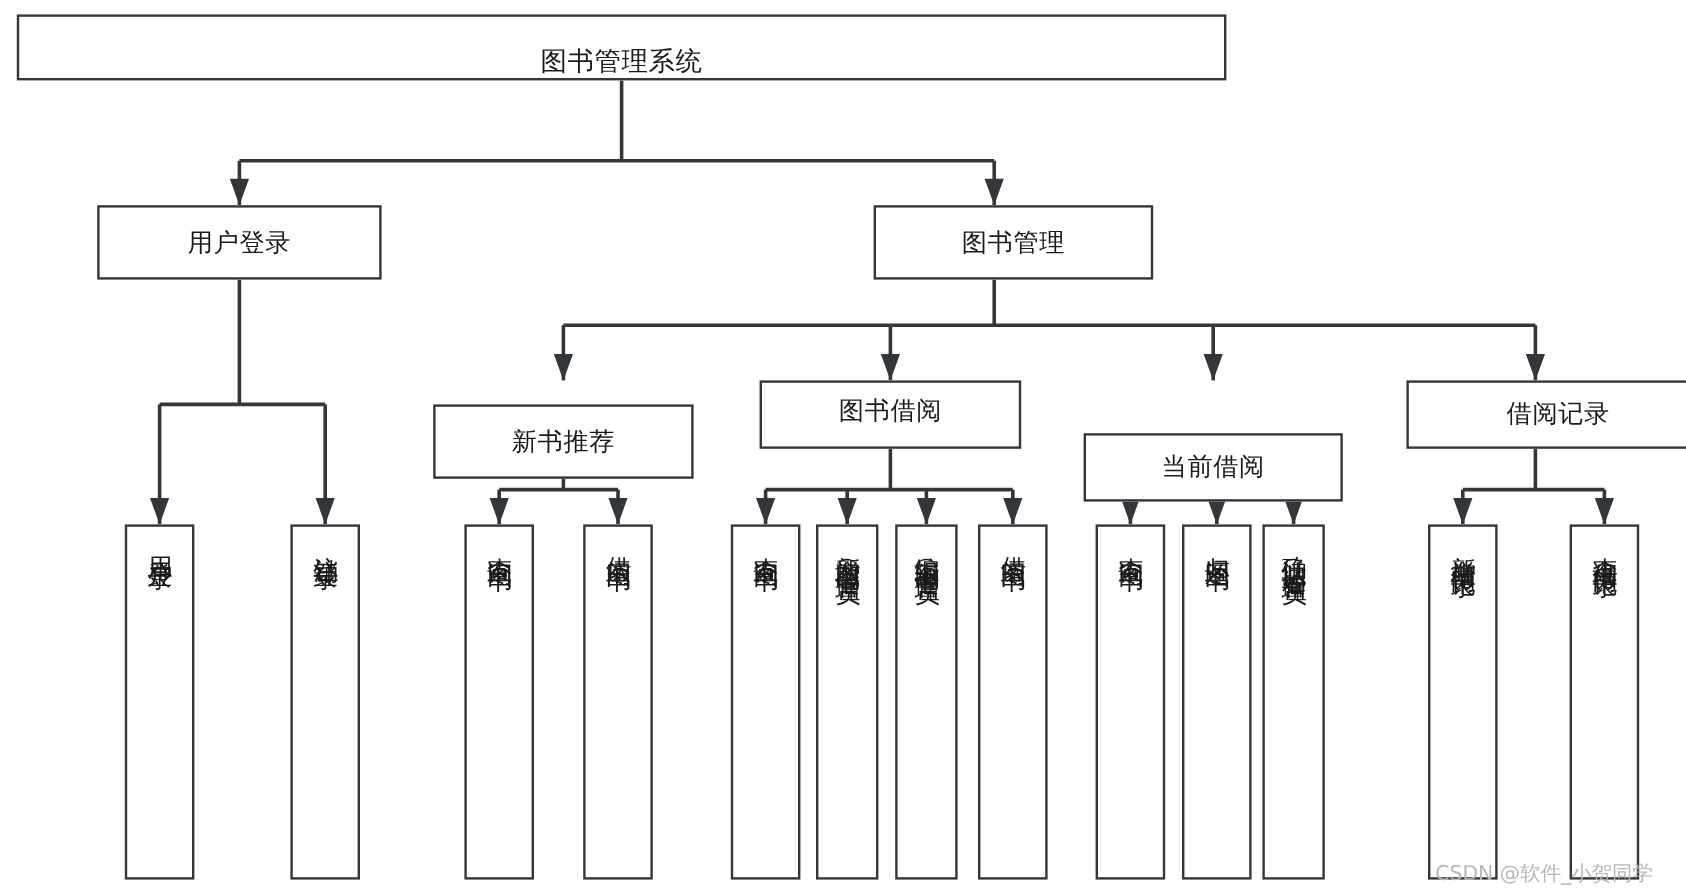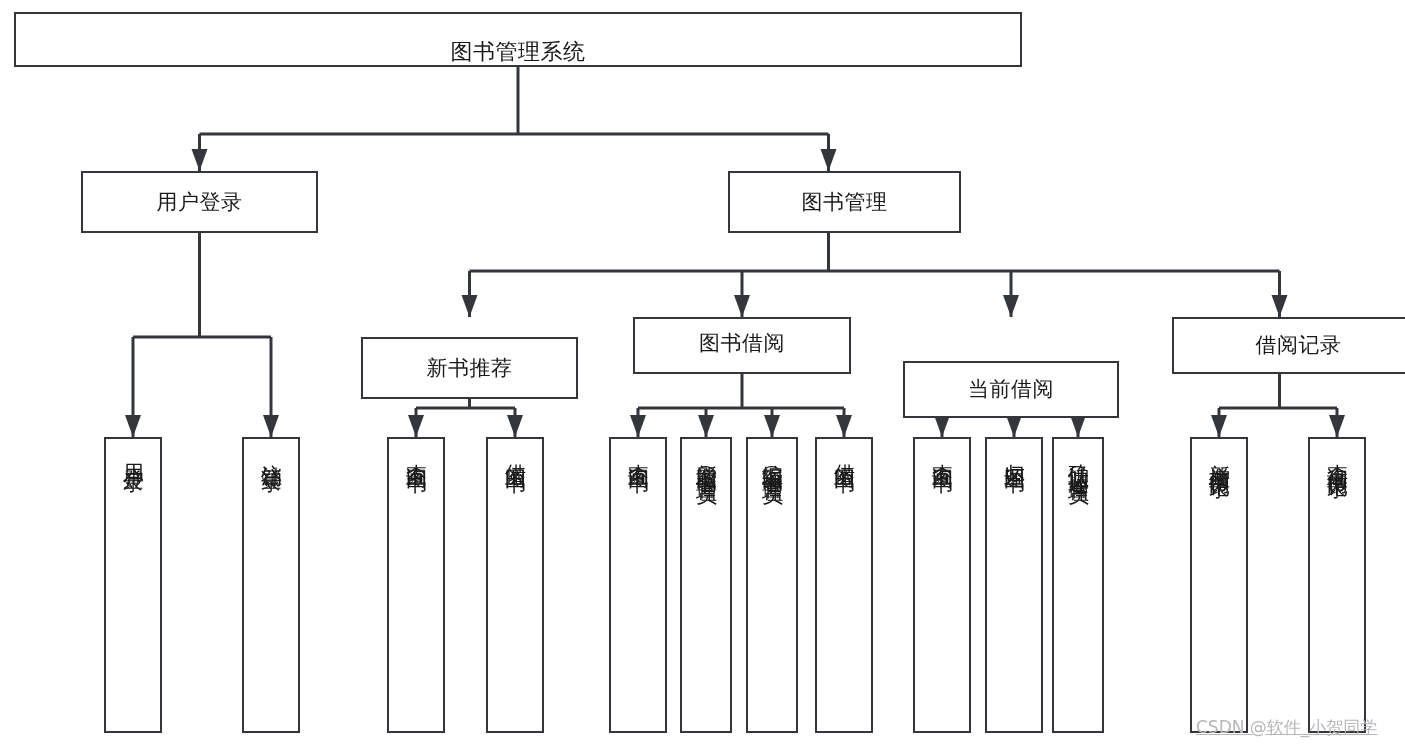--- a/index.html
+++ b/index.html
@@ -186,14 +186,14 @@
       <div class="node vertical" style="left: 1052px; top: 437px; width: 52px; height: 296px;">
         <span class="node-label">确认归还（管理员）</span>
       </div>
       <div class="node vertical" style="left: 1190px; top: 437px; width: 58px; height: 296px;">
         <span class="node-label">新增借阅记录</span>
       </div>
       <div class="node vertical" style="left: 1308px; top: 437px; width: 58px; height: 296px;">
         <span class="node-label">查询借阅记录</span>
       </div>
     </div>
-  <div class="watermark" style="left: 1196px; top: 716px; text-decoration: underline;">CSDN @软件_小贺同学</div>
+  <div class="watermark" style="left: 1196px; top: 716px;">CSDN @软件_小贺同学</div>
 </div>
 
 </body></html>

